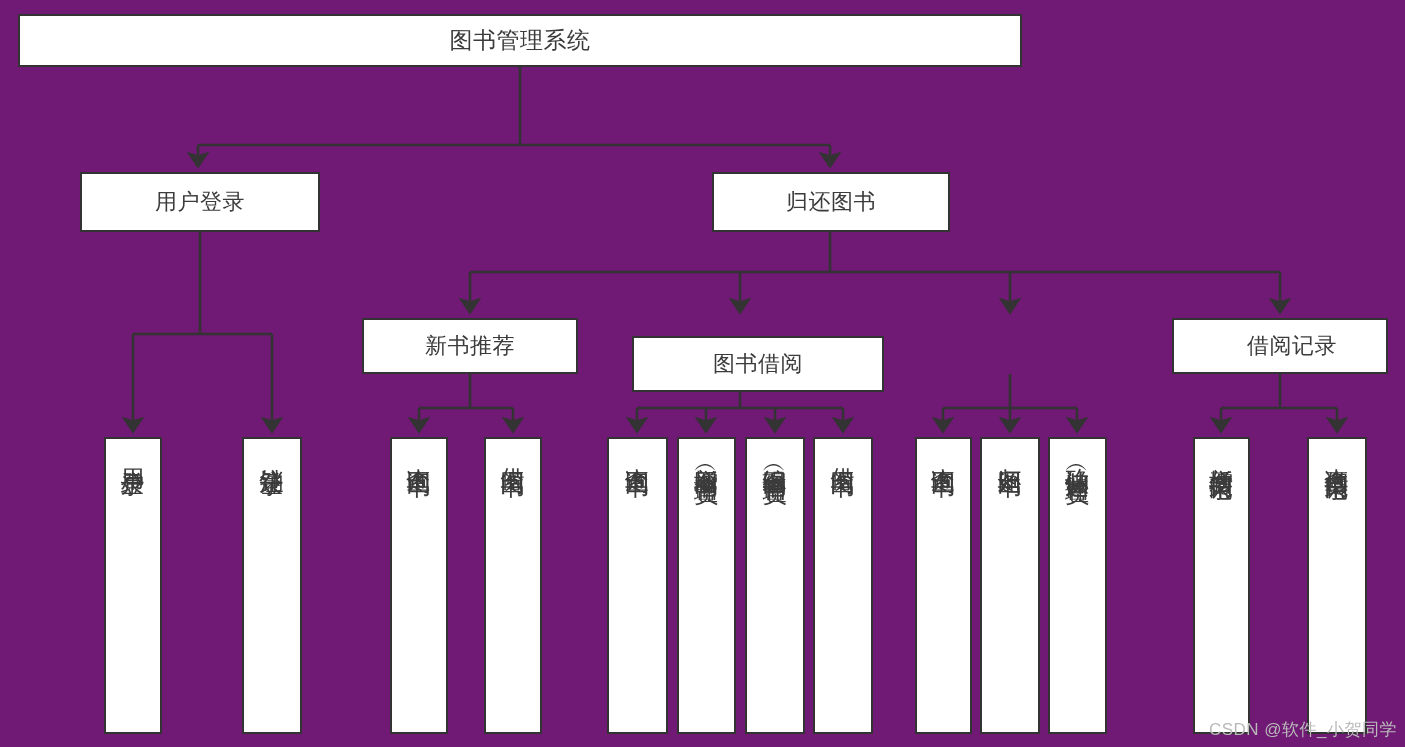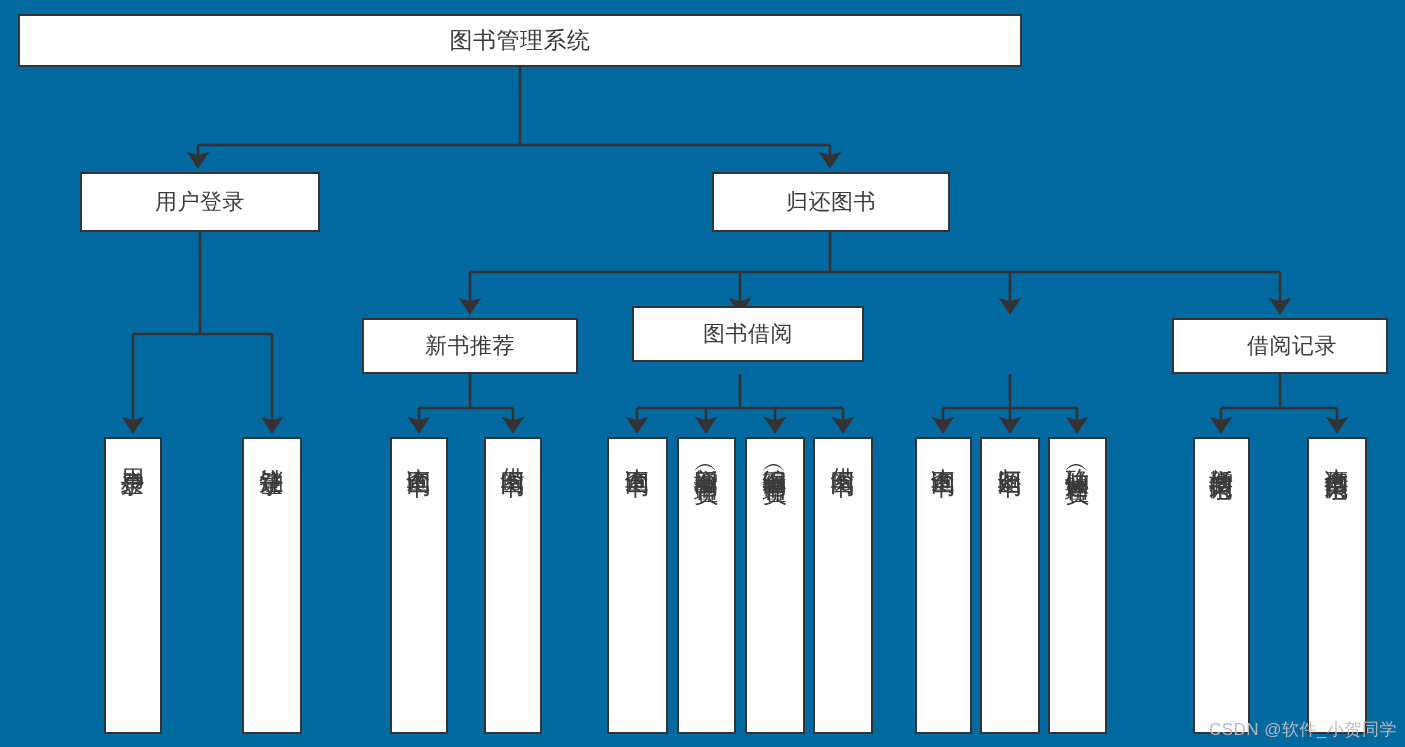--- a/index.html
+++ b/index.html
@@ -7,21 +7,21 @@
     padding: 0;
     background: #ffffff;
   }
   body {
     font-family: "Liberation Sans", "DejaVu Sans", sans-serif;
   }
   #diagram-root {
     position: relative;
     width: 1405px;
     height: 747px;
-    background: #0369a1;
+    background: #701a75;
     overflow: hidden;
   }
   svg.edges {
     position: absolute;
     left: 0;
     top: 0;
     width: 1405px;
     height: 747px;
     pointer-events: none;
   }
@@ -135,21 +135,21 @@
   <div class="node horiz" style="left:80px; top:172px; width:240px; height:60px;">
     <span class="node-label">用户登录</span>
   </div>
   <div class="node horiz" style="left:712px; top:172px; width:238px; height:60px;">
     <span class="node-label">归还图书</span>
   </div>
 
   <div class="node horiz" style="left:362px; top:318px; width:216px; height:56px;">
     <span class="node-label">新书推荐</span>
   </div>
-  <div class="node horiz" style="left:632px; top:306px; width:232px; height:56px;">
+  <div class="node horiz" style="left:632px; top:336px; width:252px; height:56px;">
     <span class="node-label">图书借阅</span>
   </div>
   <div class="node horiz" style="left:1172px; top:318px; width:216px; height:56px;padding-left:24px;">
     <span class="node-label">借阅记录</span>
   </div>
 
   <div class="node vert" style="left:104px; top:437px; width:58px; height:297px;">
     <span class="node-label">用户登录</span>
   </div>
   <div class="node vert" style="left:242px; top:437px; width:60px; height:297px;">

